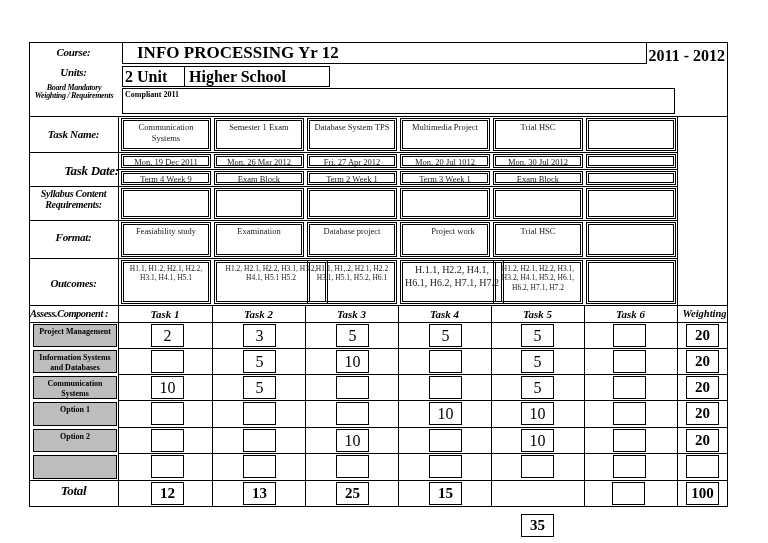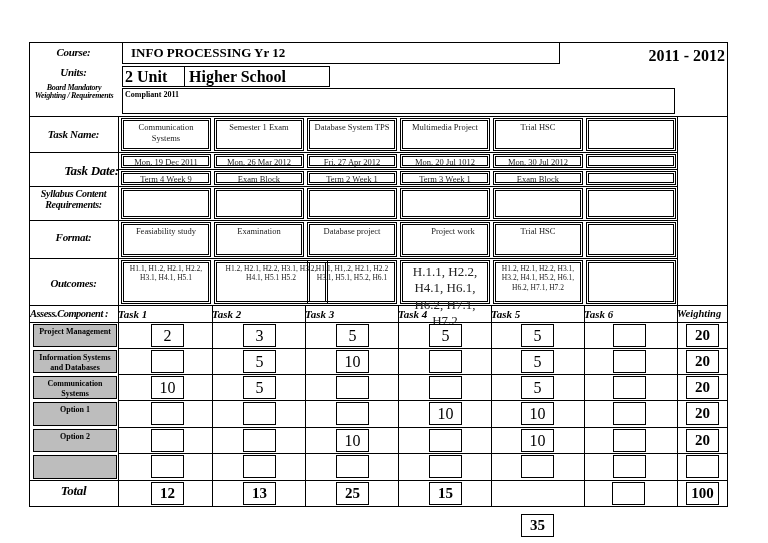--- a/index.html
+++ b/index.html
@@ -10,32 +10,32 @@
   .vline { position:absolute; width:0; border-left:1.5px solid #000; }
   .lbl { position:absolute; font-family:"Liberation Serif", serif; font-weight:bold; font-style:italic; text-align:center; line-height:1.05; letter-spacing:-0.3px; }
   .dbox { position:absolute; box-sizing:border-box; border:3px double #000; font-size:8.5px; text-align:center; line-height:1.3; padding-top:1px; color:#222; }
   .vbox { position:absolute; box-sizing:border-box; border:1.5px solid #000; width:33px; height:23px; font-size:16px; text-align:center; line-height:21px; }
   .vbox.bold { font-weight:bold; font-size:15px; }
   .comp { position:absolute; box-sizing:border-box; left:33px; width:84px; border:1.5px solid #000;
           background-color:#bdbdbd;
           background-image: radial-gradient(#777 0.6px, transparent 0.7px);
           background-size:2px 2px;
           font-weight:bold; font-size:8px; text-align:center; line-height:1.2; padding-top:2px; }
-  .tk { position:absolute; font-weight:bold; font-style:italic; font-size:11px; }
+  .tk { position:absolute; font-weight:bold; font-style:italic; font-size:11px; text-align:center; }
 </style>
 </head>
 <body>
 
 <div class="abs frame" style="left:29px;top:42px;width:699px;height:465px;"></div>
 
 <div class="lbl" style="left:29px;top:47px;width:89px;font-size:11px;">Course:</div>
 <div class="lbl" style="left:29px;top:67px;width:89px;font-size:11px;">Units:</div>
 <div class="lbl" style="left:31px;top:84px;width:86px;font-size:8px;">Board Mandatory Weighting / Requirements</div>
 
-<div class="abs" style="left:122px;top:43px;width:438px;height:21px;border:1.5px solid #000;border-top:none;font-weight:bold;font-size:13px;line-height:20px;padding-left:8px;">
+<div class="abs" style="left:122px;top:43px;width:525px;height:21px;border:1.5px solid #000;border-top:none;font-weight:bold;font-size:17px;line-height:20px;padding-left:14px;">
   <span>INFO PROCESSING Yr 12</span>
 </div>
 <div class="abs" style="left:640px;top:47px;width:85px;font-weight:bold;font-size:16px;text-align:right;">2011 - 2012</div>
 
 <div class="abs" style="left:122px;top:66px;width:63px;height:21px;border:1.5px solid #000;font-weight:bold;font-size:16px;line-height:19px;padding-left:2px;">2 Unit</div>
 <div class="abs" style="left:184px;top:66px;width:146px;height:21px;border:1.5px solid #000;font-weight:bold;font-size:16px;line-height:19px;padding-left:4px;">Higher School</div>
 
 <div class="abs" style="left:122px;top:88px;width:553px;height:26px;border:1.5px solid #000;font-weight:bold;font-size:8px;padding-left:2px;padding-top:1px;">
   <span>Compliant 2011</span>
 </div>
@@ -77,21 +77,21 @@
 <div class="dbox" style="left:307px;top:171px;width:90px;height:14px;line-height:8px;">Term 2 Week 1</div>
 <div class="dbox" style="left:307px;top:188px;width:90px;height:31px;"></div>
 <div class="dbox" style="left:307px;top:222px;width:90px;height:35px;">Database project</div>
 <div class="dbox" style="left:307px;top:260px;width:90px;height:44px;font-size:7.5px;line-height:1.25;">H1.1, H1,.2, H2.1, H2.2 H3.1, H5.1, H5.2, H6.1</div>
 
 <div class="dbox" style="left:400px;top:118px;width:90px;height:33px;">Multimedia Project</div>
 <div class="dbox" style="left:400px;top:154px;width:90px;height:14px;line-height:8px;">Mon, 20 Jul 1012</div>
 <div class="dbox" style="left:400px;top:171px;width:90px;height:14px;line-height:8px;">Term 3 Week 1</div>
 <div class="dbox" style="left:400px;top:188px;width:90px;height:31px;"></div>
 <div class="dbox" style="left:400px;top:222px;width:90px;height:35px;padding-left:16px;">Project work</div>
-<div class="dbox" style="left:400px;top:260px;width:90px;height:44px;font-size:13px;line-height:1.25;">H.1.1, H2.2, H4.1, H6.1, H6.2, H7.1, H7.2</div>
+<div class="dbox" style="left:400px;top:260px;width:104px;height:44px;font-size:10px;line-height:1.25;">H.1.1, H2.2, H4.1, H6.1, H6.2, H7.1, H7.2</div>
 
 <div class="dbox" style="left:493px;top:118px;width:90px;height:33px;">Trial HSC</div>
 <div class="dbox" style="left:493px;top:154px;width:90px;height:14px;line-height:8px;">Mon, 30 Jul 2012</div>
 <div class="dbox" style="left:493px;top:171px;width:90px;height:14px;line-height:8px;">Exam Block</div>
 <div class="dbox" style="left:493px;top:188px;width:90px;height:31px;"></div>
 <div class="dbox" style="left:493px;top:222px;width:90px;height:35px;">Trial HSC</div>
 <div class="dbox" style="left:493px;top:260px;width:90px;height:44px;font-size:7.5px;line-height:1.25;">H1.2, H2.1, H2.2, H3.1, H3.2, H4.1, H5.2, H6.1, H6.2, H7.1, H7.2</div>
 
 <div class="dbox" style="left:586px;top:118px;width:90px;height:33px;"></div>
 <div class="dbox" style="left:586px;top:154px;width:90px;height:14px;line-height:8px;"></div>

